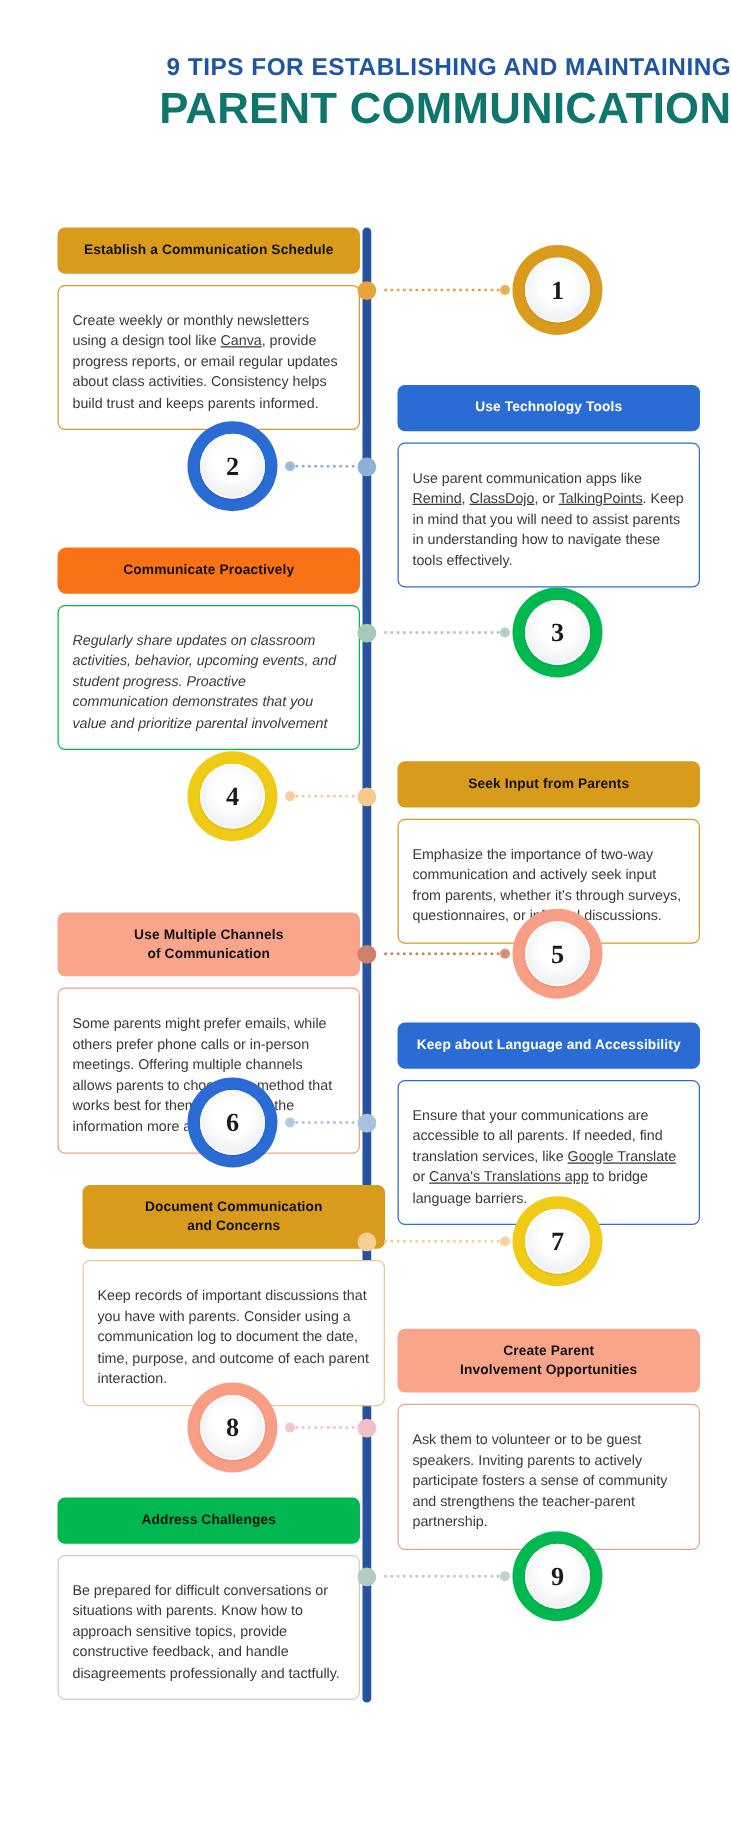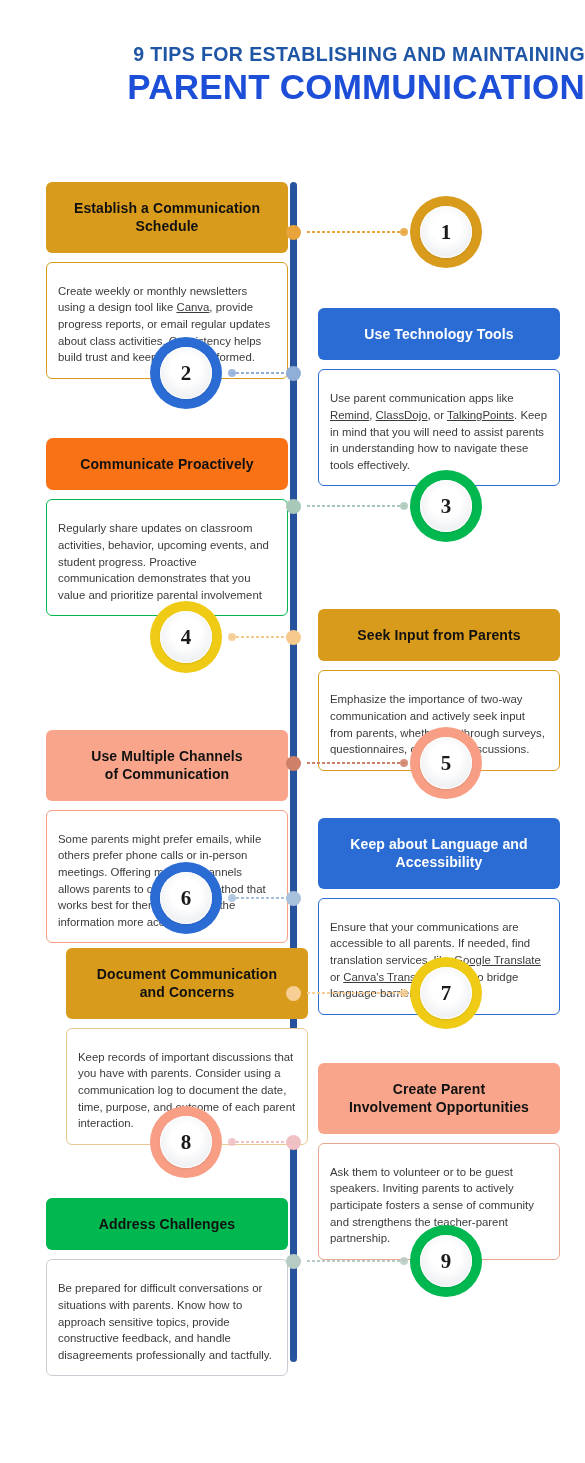--- a/index.html
+++ b/index.html
@@ -32,22 +32,22 @@
   }
 
   .step { position: absolute; left: 0; width: 585px; }
 
   
   .card { position: absolute; width: 242px; }
   .card.left  { left: 46px; }
   .card.right { left: 318px; }
 
   .card-header {
-    border-radius: 6px; padding: 17px 10px;
-    font-size: 14px; font-weight: bold; line-height: 1.32;
+    border-radius: 6px; padding: 11px 10px;
+    font-size: 11px; font-weight: bold; line-height: 1.32;
     text-align: center; letter-spacing: .1px;
   }
   .card-body {
     margin-top: 9px; border-radius: 6px; border: 1px solid #ccc;
     background: #ffffff; padding: 20px 11px 12px 11px;
     font-size: 11.4px; line-height: 1.45; color: #3a3a3a;
   }
   .card-body u { text-decoration: underline; }
 
   
@@ -82,21 +82,21 @@
     border-radius: 50%; background: currentColor; opacity: .85;
   }
   .connector.to-right::after { right: -2px; }
   .connector.to-left::after  { left: -2px; }
 </style>
 </head>
 <body>
 
 <div id="title-block">
   <div id="title-line1" style="color: rgb(31, 85, 165);">9 Tips for Establishing and Maintaining</div>
-  <div id="title-line2" style="color: #1d4ed8;">Parent Communication</div>
+  <div id="title-line2" style="color: #0f766e;">Parent Communication</div>
 </div>
 
 <div id="timeline">
   <div id="spine" style="background: rgb(39, 83, 158);"></div>
   <div id="steps-host">
       <div class="step">
         <div class="card left" style="top: 182px;">
           <div class="card-header" style="background: rgb(217, 155, 28); color: rgb(17, 17, 17);">Establish a Communication Schedule</div>
           <div class="card-body" style="border-color: rgb(217, 155, 28);">Create weekly or monthly newsletters using a design tool like <u>Canva</u>, provide progress reports, or email regular updates about class activities. Consistency helps build trust and keeps parents informed.</div>
         </div>
@@ -113,21 +113,21 @@
         </div>
         <div class="circle left" style="top: 337px; background: rgb(43, 108, 212);">
           <div class="circle-inner">2</div>
         </div>
         <div class="spine-dot" style="top: 365.5px; background: rgb(143, 175, 216);"></div>
         <div class="connector to-left" style="top: 372px; color: rgb(143, 175, 216); left: 230px; width: 60px;"></div>
       </div>
       <div class="step">
         <div class="card left" style="top: 438px;">
           <div class="card-header" style="background: #f97316; color: rgb(17, 17, 17); border-radius: 7px;">Communicate Proactively</div>
-          <div class="card-body" style="border-color: rgb(0, 184, 79);">Regularly share updates on classroom activities, behavior, upcoming events, and student progress. Proactive communication demonstrates that you value and prioritize parental involvement</div>
+          <div class="card-body" style="border-color: rgb(0, 184, 79); font-style: italic;">Regularly share updates on classroom activities, behavior, upcoming events, and student progress. Proactive communication demonstrates that you value and prioritize parental involvement</div>
         </div>
         <div class="circle right" style="top: 470px; background: rgb(0, 184, 79);">
           <div class="circle-inner">3</div>
         </div>
         <div class="spine-dot" style="top: 498.5px; background: rgb(169, 201, 184);"></div>
         <div class="connector to-right" style="top: 505px; color: rgb(169, 201, 184); left: 306px; width: 100px;"></div>
       </div>
       <div class="step">
         <div class="card right" style="top: 563px;">
           <div class="card-header" style="background: rgb(217, 155, 28); color: rgb(17, 17, 17); margin-top: 46px;">Seek Input from Parents</div>

